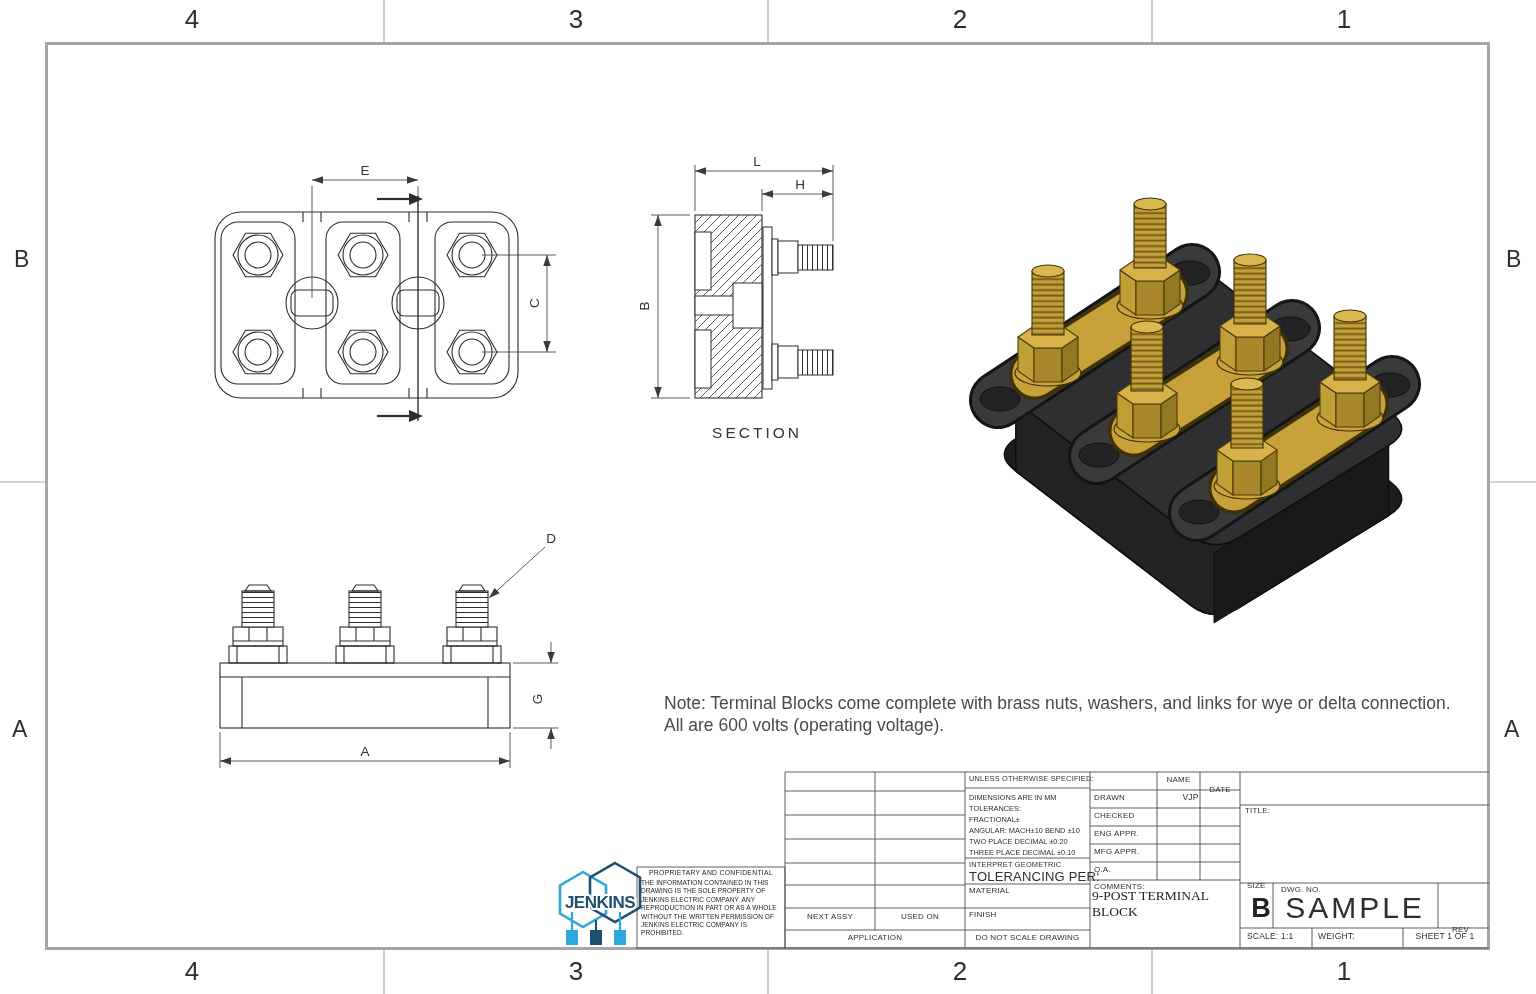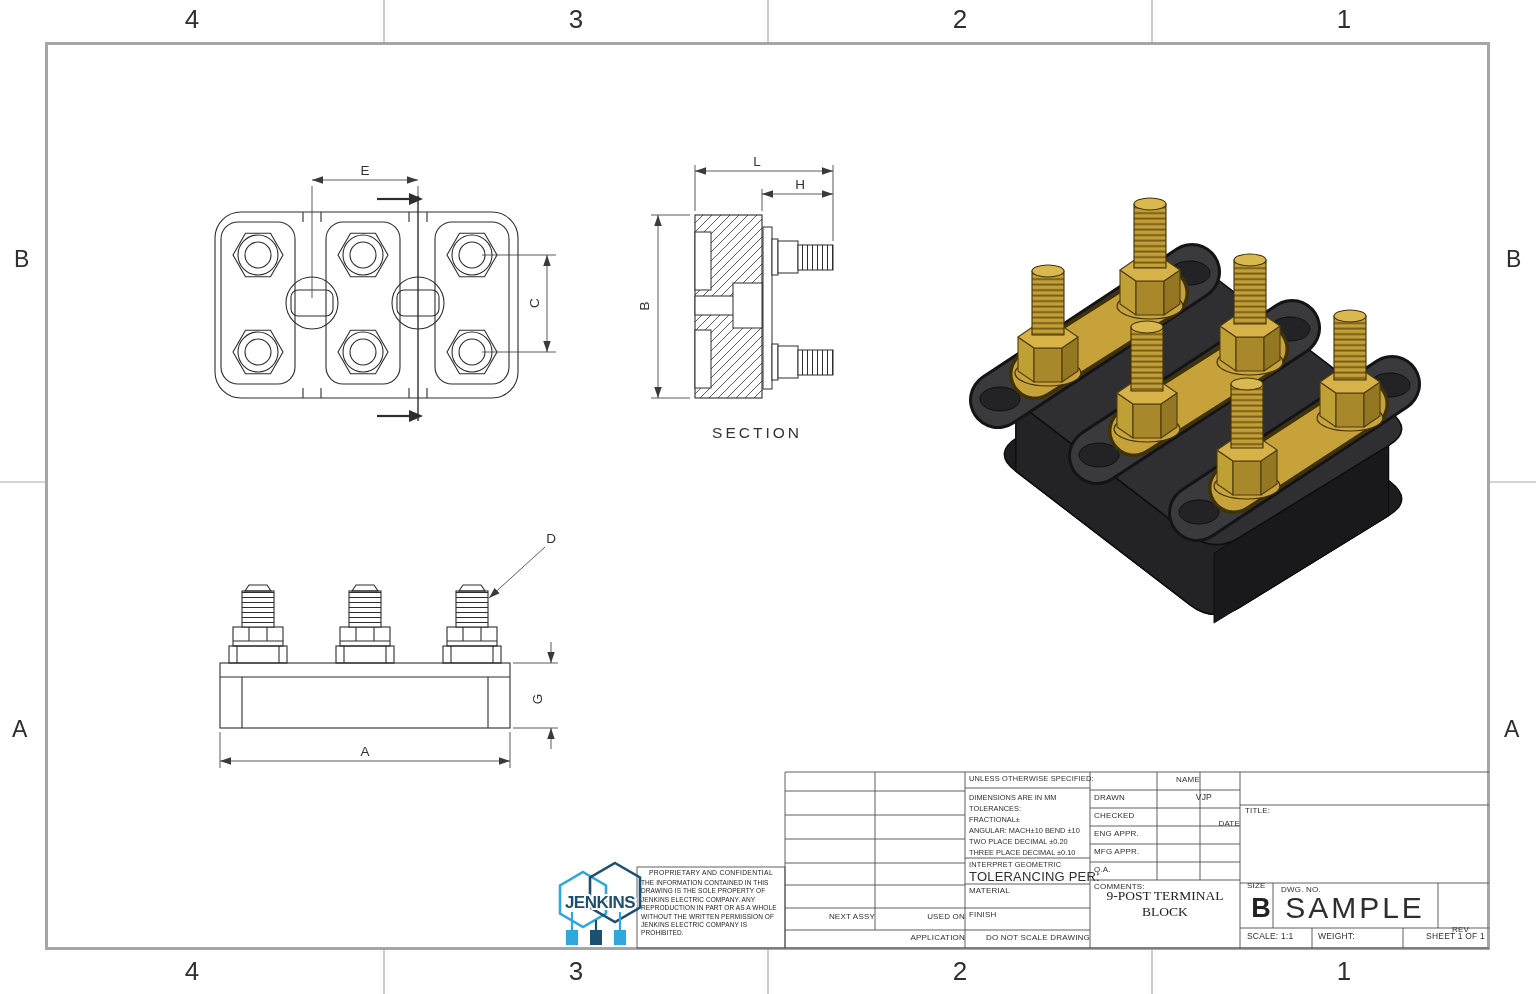--- a/index.html
+++ b/index.html
@@ -2,24 +2,24 @@
 <html><head>
 <meta charset="utf-8">
 <style>
   html,body{margin:0;padding:0;background:#fff;}
   body{font-family:"Liberation Sans",sans-serif;}
   #sheet{position:relative;width:1536px;height:994px;background:#fff;overflow:hidden;}
   .zone{position:absolute;font-size:26px;color:#2f2f2f;text-align:center;width:44px;}
   .zoneletter{position:absolute;font-size:23px;color:#2f2f2f;}
   .overlay{position:absolute;left:0;top:0;}
   .tb{position:absolute;font-size:8px;color:#2f2f2f;letter-spacing:.2px;white-space:nowrap;line-height:1.05;}
-  .tb.center{text-align:right;white-space:normal;}
+  .tb.center{text-align:center;white-space:normal;}
   .tol div{font-size:7.4px;line-height:11px;white-space:nowrap;}
   .note{position:absolute;left:664px;top:692px;width:845px;font-size:17.5px;line-height:22px;color:#4a4a4a;}
-  .comments{position:absolute;left:1092px;top:888px;width:146px;text-align:center;
+  .comments{position:absolute;left:1092px;top:888px;width:146px;text-align:left;
             font-family:"Liberation Serif",serif;font-size:13.5px;line-height:16px;color:#222;}
   .titletext{position:absolute;left:1252px;top:818px;width:232px;text-align:center;
              font-size:20.5px;line-height:24px;letter-spacing:.5px;color:#3a3a3a;}
   .sizeval{position:absolute;left:1246px;top:893px;width:30px;text-align:center;
            font-size:27px;font-weight:bold;color:#222;}
   .dwgval{position:absolute;left:1275px;top:891px;width:160px;text-align:center;
           font-size:30px;letter-spacing:3px;color:#2e2e2e;}
   .prophead{position:absolute;left:638px;top:869px;width:146px;text-align:center;
             font-size:6.8px;color:#222;letter-spacing:.3px;}
   .propbody{position:absolute;left:641px;top:879px;width:142px;font-size:6.5px;
@@ -374,20 +374,22 @@
         <line x1="596" y1="920" x2="596" y2="930" stroke="#1d4f6e" stroke-width="2.2"></line>
         <rect x="590" y="930" width="12" height="15" fill="#1d4f6e"></rect>
         <line x1="620" y1="912" x2="620" y2="930" stroke="#2ea7dc" stroke-width="2.2"></line>
         <rect x="614" y="930" width="12" height="15" fill="#2ea7dc"></rect>
       </g>
       <text x="600" y="908" text-anchor="middle" font-size="17" font-weight="bold" fill="#1d4f6e" stroke="#ffffff" stroke-width="4" paint-order="stroke" letter-spacing="-0.5">JENKINS</text>
     </g>
   </svg>
 
   <div class="note">
+    <div>Note: Terminal Blocks come complete with brass nuts, washers, and links for wye or delta connection.</div>
+    <div>All are 600 volts (operating voltage).</div>
   </div>
 
   <div class="prophead">PROPRIETARY AND CONFIDENTIAL</div>
   <div class="propbody">THE INFORMATION CONTAINED IN THIS DRAWING IS THE SOLE PROPERTY OF JENKINS ELECTRIC COMPANY. ANY REPRODUCTION IN PART OR AS A WHOLE WITHOUT THE WRITTEN PERMISSION OF JENKINS ELECTRIC COMPANY IS PROHIBITED.</div>
 
   <div class="tb center" style="left:785px;top:913px;width:90px;">NEXT ASSY</div>
   <div class="tb center" style="left:875px;top:913px;width:90px;">USED ON</div>
   <div class="tb center" style="left:785px;top:934px;width:180px;">APPLICATION</div>
 
   <div class="tb" style="left:969px;top:775px;font-size:7.4px;">UNLESS OTHERWISE SPECIFIED:</div>
@@ -399,21 +401,21 @@
     <div>TWO PLACE DECIMAL    ±0.20</div>
     <div>THREE PLACE DECIMAL  ±0.10</div>
   </div>
   <div class="tb" style="left:969px;top:861px;font-size:7.4px;">INTERPRET GEOMETRIC</div>
   <div class="tb" style="left:969px;top:870px;font-size:13px;">TOLERANCING PER:</div>
   <div class="tb" style="left:969px;top:887px;">MATERIAL</div>
   <div class="tb" style="left:969px;top:911px;">FINISH</div>
   <div class="tb center" style="left:965px;top:934px;width:125px;">DO NOT SCALE DRAWING</div>
 
   <div class="tb center" style="left:1157px;top:776px;width:43px;">NAME</div>
-  <div class="tb center" style="left:1200px;top:820px;width:40px;">DATE</div>
+  <div class="tb center" style="left:1200px;top:786px;width:40px;">DATE</div>
   <div class="tb" style="left:1094px;top:794px;">DRAWN</div>
   <div class="tb" style="left:1094px;top:812px;">CHECKED</div>
   <div class="tb" style="left:1094px;top:830px;">ENG APPR.</div>
   <div class="tb" style="left:1094px;top:848px;">MFG APPR.</div>
   <div class="tb" style="left:1094px;top:866px;">Q.A.</div>
   <div class="tb center" style="left:1157px;top:793px;width:43px;font-size:8.5px;margin-left:12px;">VJP</div>
   <div class="tb" style="left:1094px;top:883px;text-align:right;">COMMENTS:</div>
   <div class="comments">9-POST TERMINAL BLOCK</div>
 
   <div class="tb" style="left:1245px;top:807px;">TITLE:</div>

